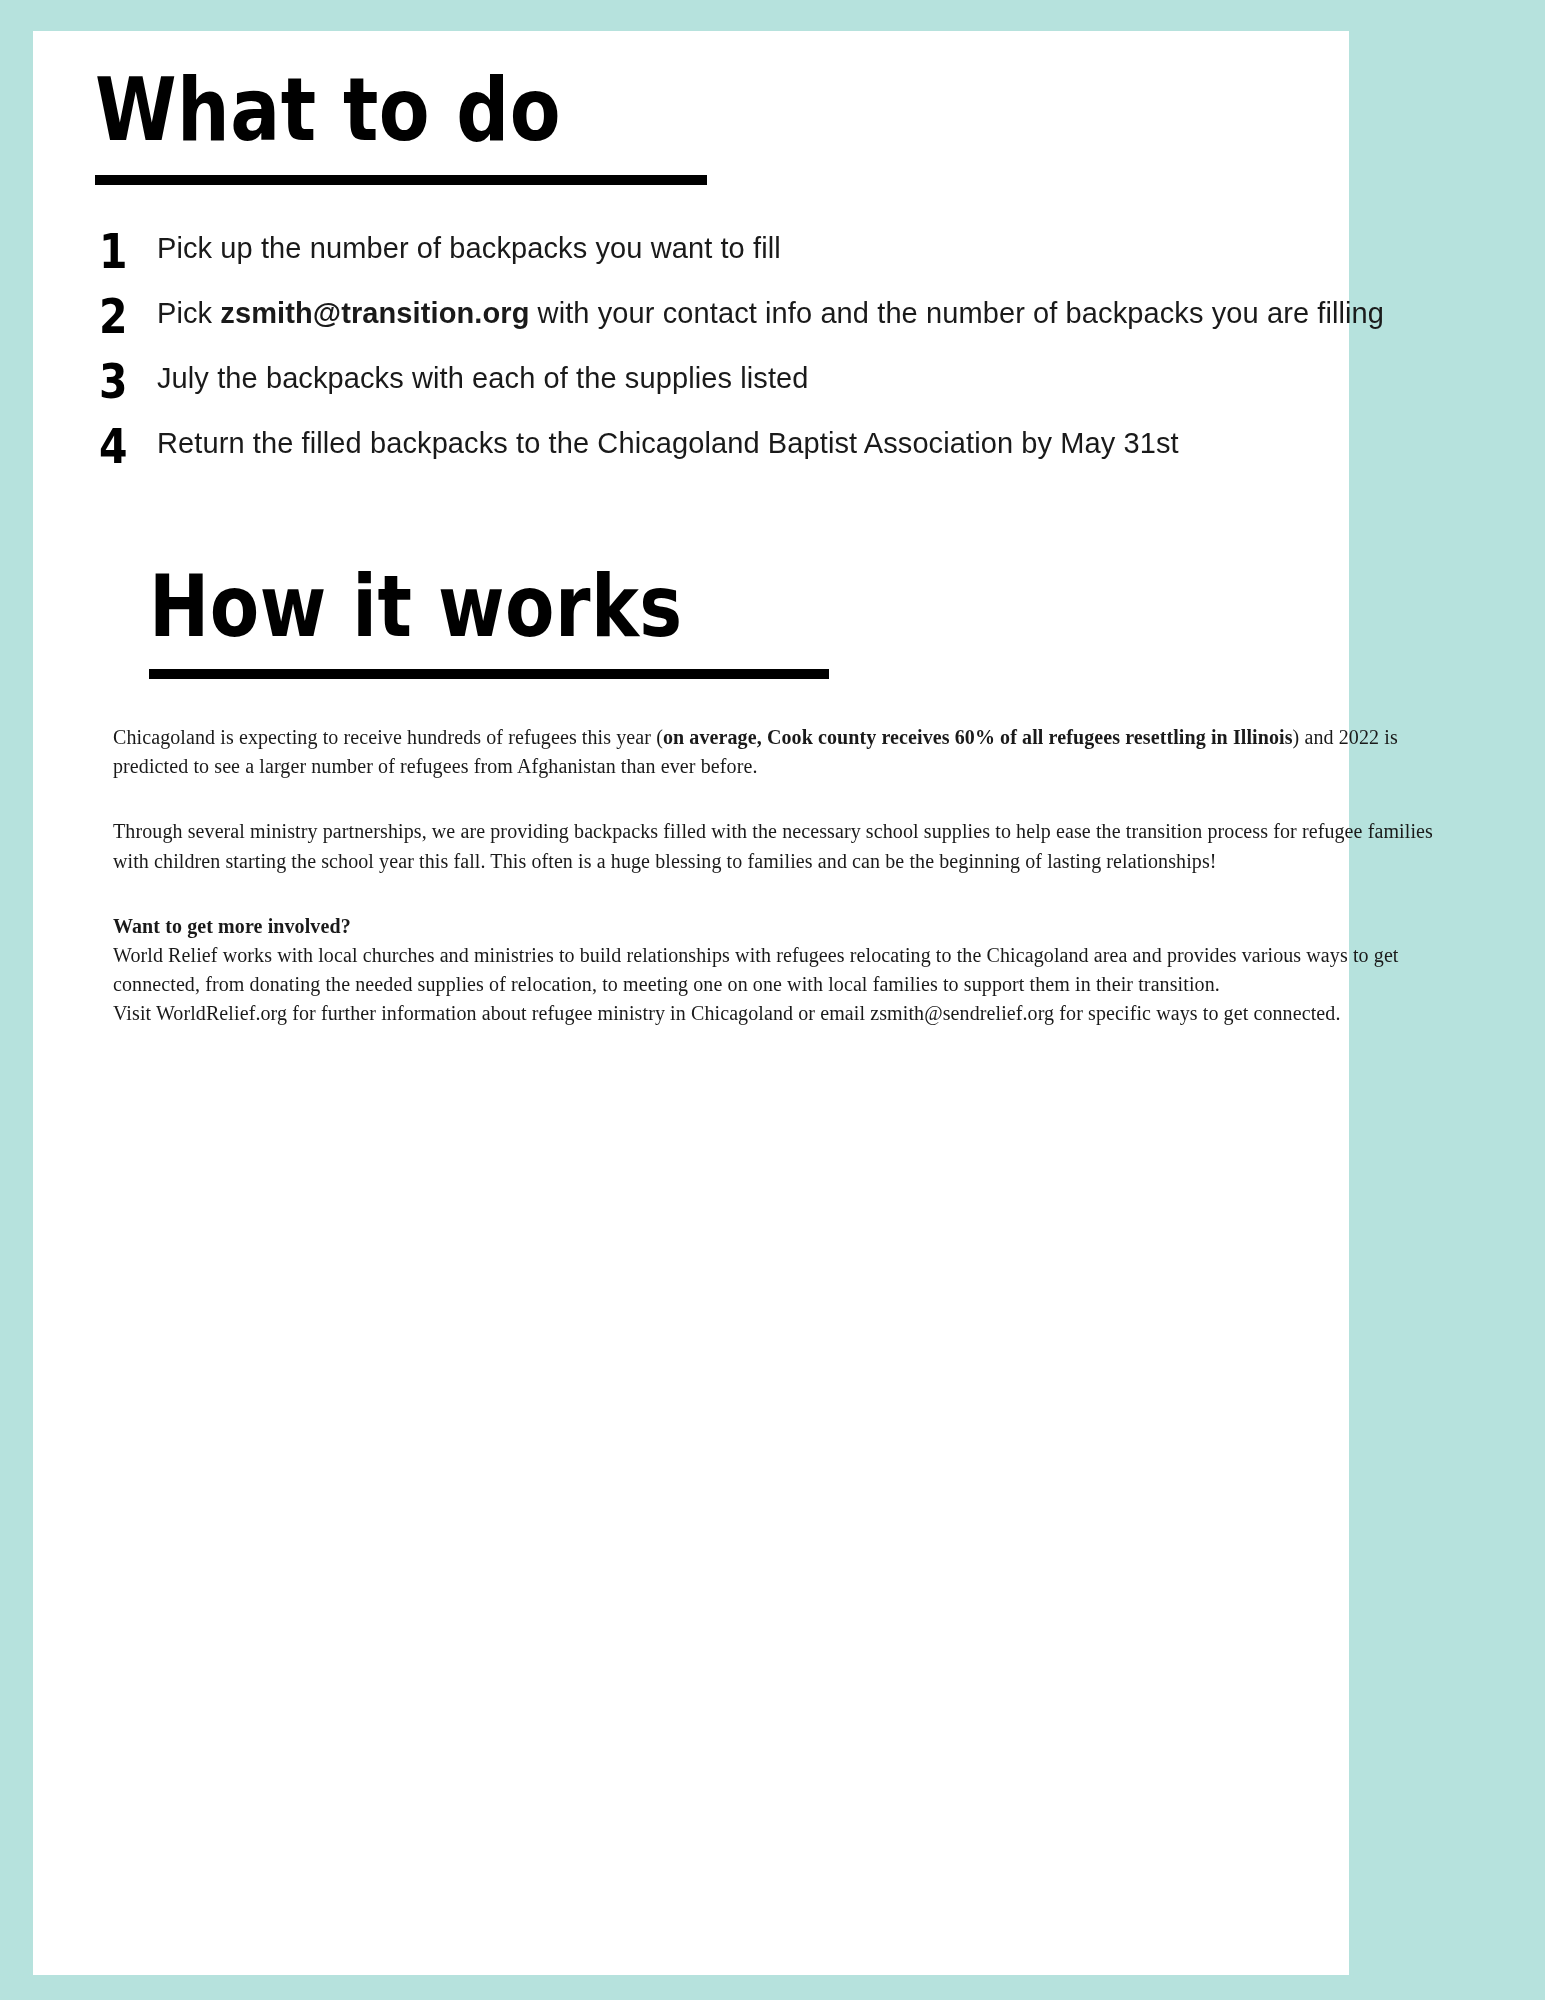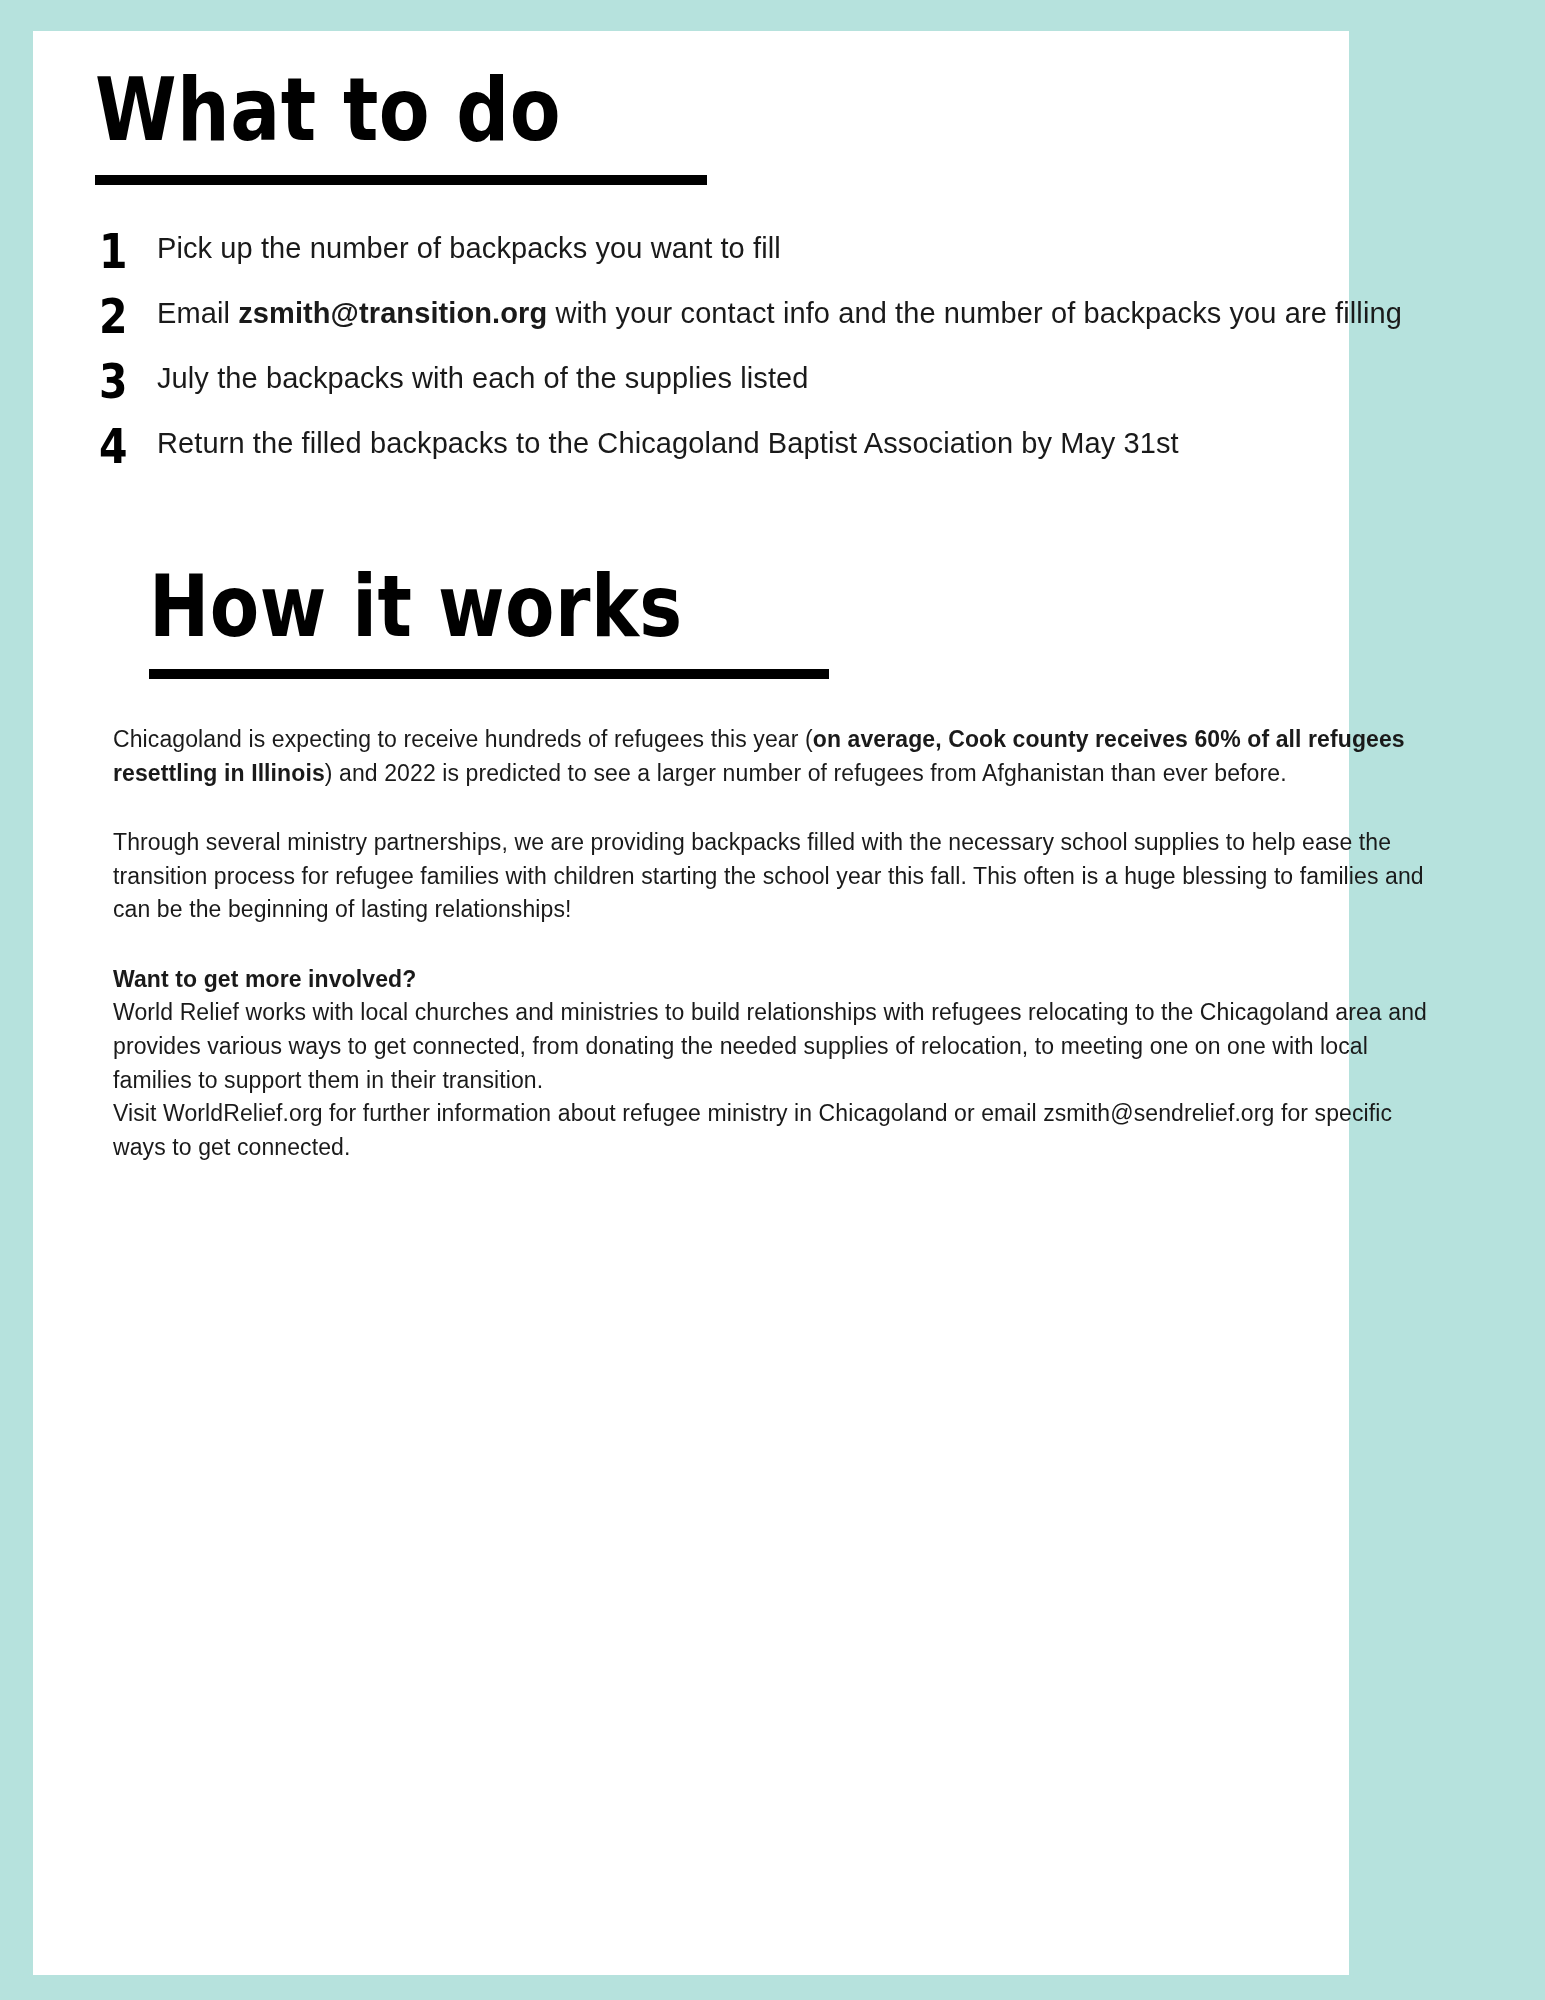--- a/index.html
+++ b/index.html
@@ -103,23 +103,23 @@
     flex: 1 1 auto;
     padding-top: 1px;
   }
   .step-text b { font-weight: 700; }
 
   
   .body-copy {
     margin-top: 44px;
     margin-left: 40px;
     width: 1330px;
-    font-family: Liberation Sans, sans-serif;
+    font-family: Liberation Serif, serif;
     font-weight: 300;
-    font-size: 23px;
+    font-size: 20px;
     line-height: 1.46;
     color: #1a1a1a;
     letter-spacing: 0.1px;
   }
   .body-copy p { margin: 0 0 36px 0; }
   .body-copy p:last-child { margin-bottom: 16px; }
   .body-copy b, .body-copy strong { font-weight: 700; }
   .subhead {
     font-weight: 700;
     display: block;
@@ -138,21 +138,21 @@
 
     <div class="steps">
 
       <div class="step">
         <div class="step-num">1</div>
         <div class="step-text"><span>Pick up the number of backpacks you want to fill</span></div>
       </div>
 
       <div class="step">
         <div class="step-num">2</div>
-        <div class="step-text"><span>Email </span><b>zsmith@transition.org</b><span> with your contact info and the number of backpacks you are filling</span></div>
+        <div class="step-text"><span>Pick </span><b>zsmith@transition.org</b><span> with your contact info and the number of backpacks you are filling</span></div>
       </div>
 
       <div class="step">
         <div class="step-num">3</div>
         <div class="step-text"><span>July the backpacks with each of the supplies listed</span></div>
       </div>
 
       <div class="step">
         <div class="step-num">4</div>
         <div class="step-text"><span>Return the filled backpacks to the Chicagoland Baptist Association by May 31st</span></div>

